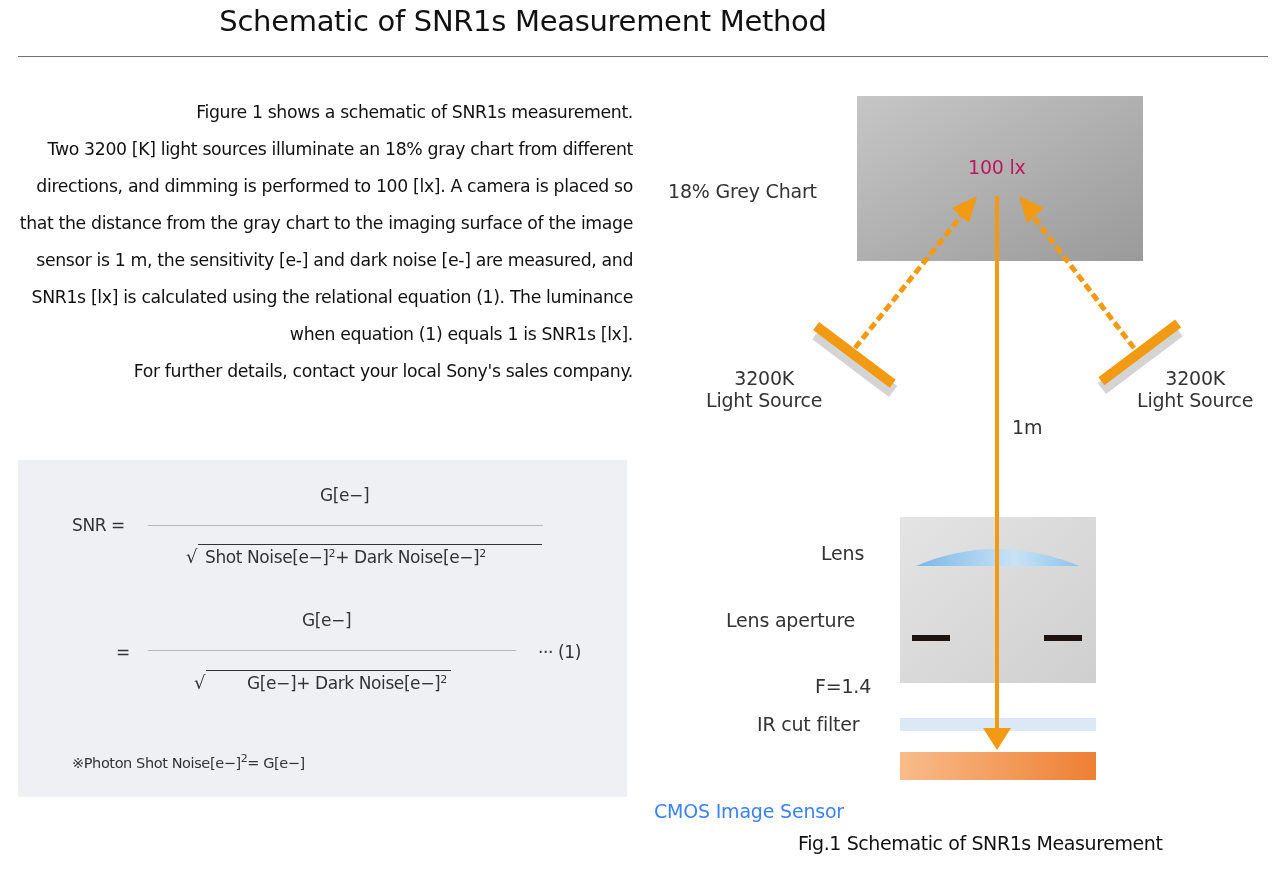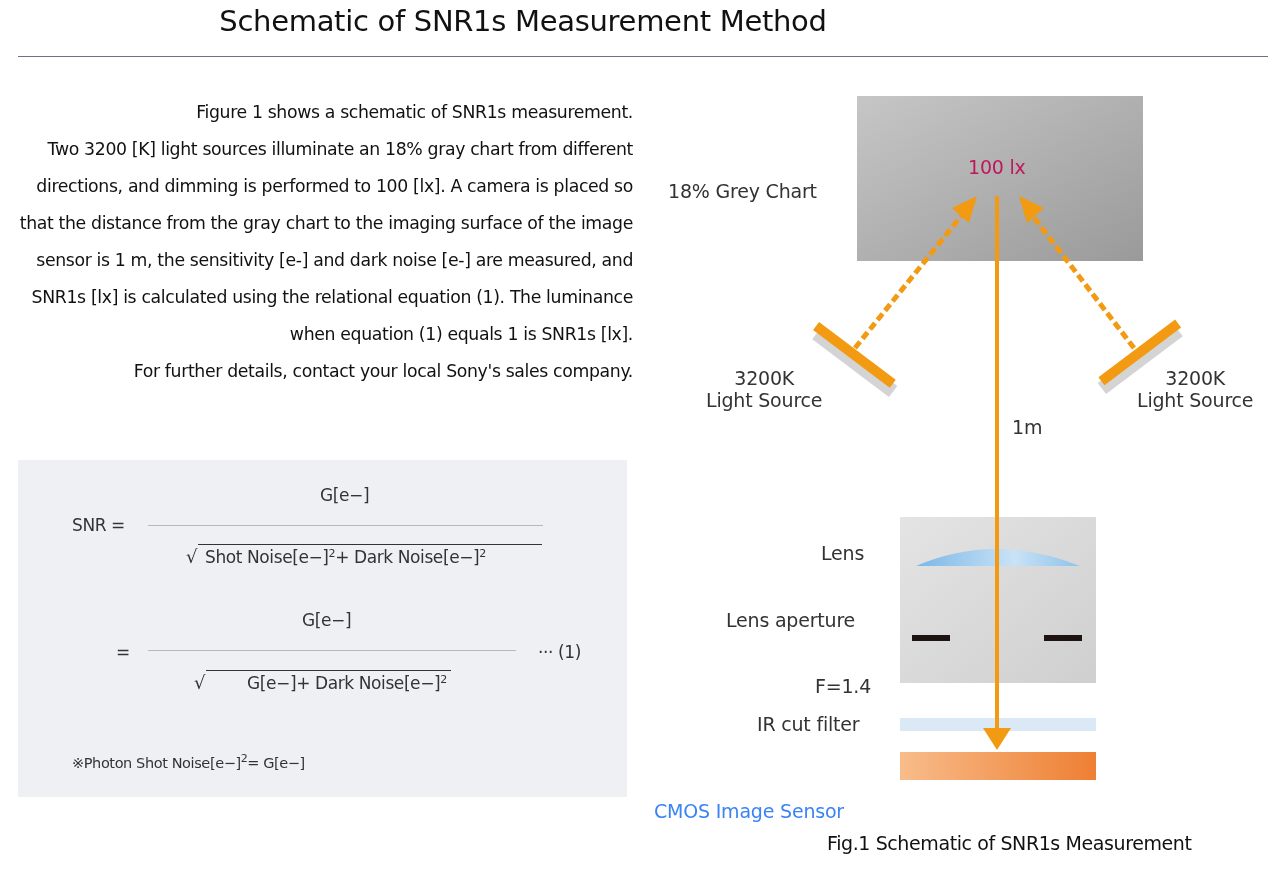--- a/index.html
+++ b/index.html
@@ -9,21 +9,21 @@
   .body-text { position: absolute; left: 18px; top: 94px; width: 615px; font-size: 17.3px; line-height: 37px; color: #111; letter-spacing: -0.35px; text-align: right; }
   .body-text p { margin: 0; }
   .eq-box { position: absolute; left: 18px; top: 460px; width: 609px; height: 337px; background: #eff0f4; }
   .eq-box .t { position: absolute; font-size: 17px; color: #333; white-space: nowrap; font-family: "DejaVu Sans", sans-serif; letter-spacing: -0.4px; }
   .eq-box .line { position: absolute; height: 1px; background: #b8b8bc; }
   .eq-box .over { position: absolute; height: 1px; background: #333; }
   .eq-box sup { font-size: 11px; vertical-align: 6px; }
   .note { font-size: 14.5px !important; color: #333 !important; }
   .diagram { position: absolute; left: 640px; top: 80px; width: 643px; height: 800px; }
   .lbl { position: absolute; font-size: 19px; color: #333; white-space: nowrap; letter-spacing: -0.2px; }
-  .caption { position: absolute; left: 798px; top: 832px; font-size: 19px; color: #111; letter-spacing: -0.4px; white-space: nowrap; margin-left: 29px; }
+  .caption { position: absolute; left: 798px; top: 832px; font-size: 19px; color: #111; letter-spacing: -0.4px; white-space: nowrap; }
 </style>
 </head>
 <body>
 
 <div class="title">Schematic of SNR1s Measurement Method</div>
 <div class="rule"></div>
 
 <div class="body-text">
   <p>Figure 1 shows a schematic of SNR1s measurement.</p>
   <p>Two 3200 [K] light sources illuminate an 18% gray chart from different directions, and dimming is performed to 100 [lx]. A camera is placed so that the distance from the gray chart to the imaging surface of the image sensor is 1 m, the sensitivity [e-] and dark noise [e-] are measured, and SNR1s [lx] is calculated using the relational equation (1). The luminance when equation (1) equals 1 is SNR1s [lx].</p>

